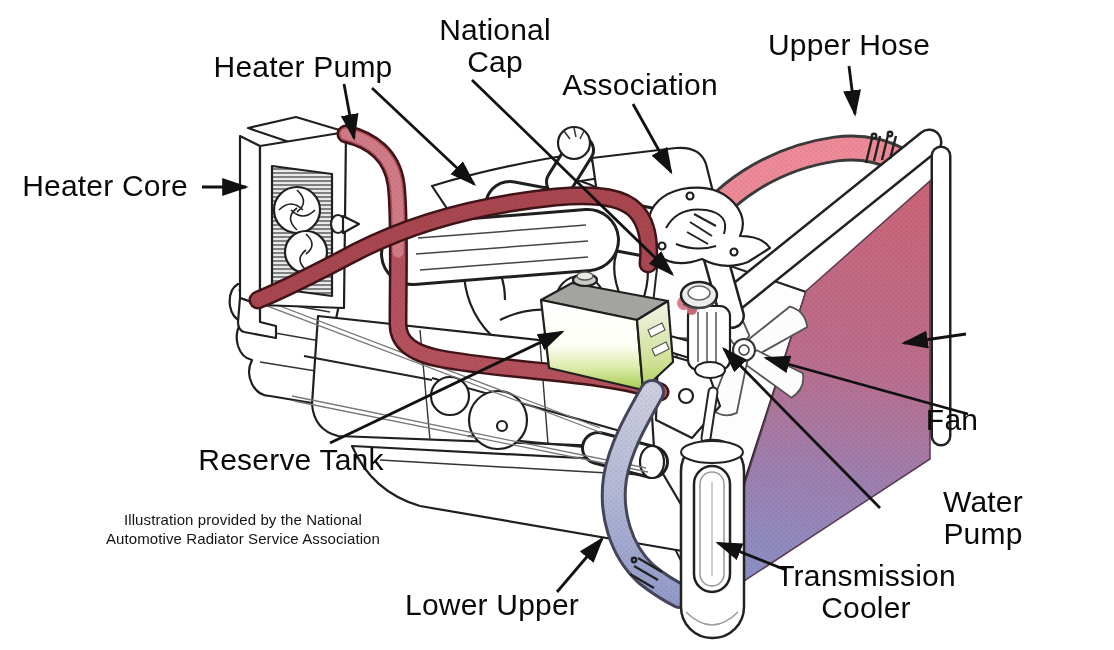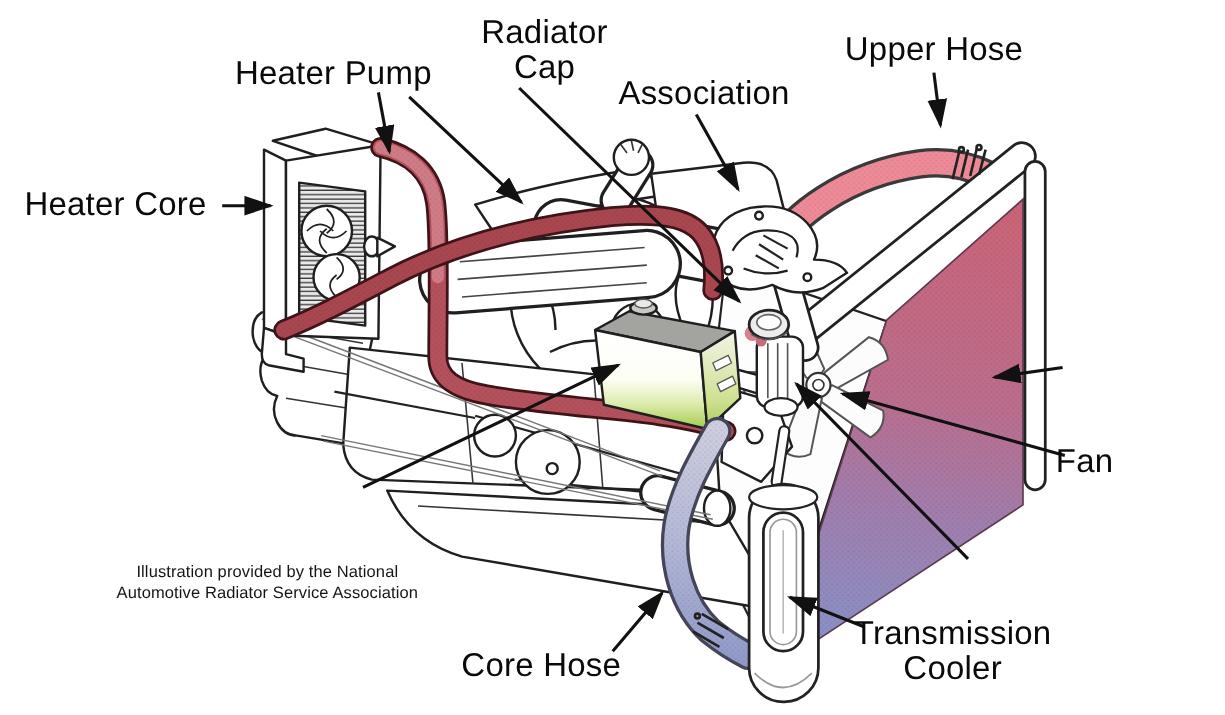--- a/index.html
+++ b/index.html
@@ -269,25 +269,27 @@
     <line x1="966" y1="334" x2="904" y2="343" marker-end="url(#ah)"></line>
     <line x1="968" y1="414" x2="766" y2="358" marker-end="url(#ah)"></line>
     <line x1="880" y1="508" x2="724" y2="349" marker-end="url(#ah)"></line>
     <line x1="786" y1="570" x2="718" y2="543" marker-end="url(#ah)"></line>
     <line x1="330" y1="443" x2="562" y2="332" marker-end="url(#ah)"></line>
     <line x1="557" y1="592" x2="602" y2="539" marker-end="url(#ah)"></line>
   </g>
 </svg>
 
 <div class="lbl" style="left:303px;top:67px">Heater Pump</div>
-<div class="lbl" style="left:495px;top:46px">Radiator
+<div class="lbl" style="left:495px;top:46px">National
 Cap</div>
 <div class="lbl" style="left:640px;top:85px">Association</div>
 <div class="lbl" style="left:105px;top:186px">Heater Core</div>
 <div class="lbl" style="left:849px;top:45px">Upper Hose</div>
-<div class="lbl" style="left:986px;top:420px">Fan</div>
+<div class="lbl" style="left:952px;top:420px">Fan</div>
+<div class="lbl" style="left:983px;top:518px">Water Pump</div>
 <div class="lbl" style="left:866px;top:592px">Transmission
 Cooler</div>
-<div class="lbl" style="left:492px;top:605px">Core Hose</div>
+<div class="lbl" style="left:291px;top:460px">Reserve Tank</div>
+<div class="lbl" style="left:492px;top:605px">Lower Upper</div>
 <div class="lbl attr" style="left:243px;top:530px">Illustration provided by the National
 Automotive Radiator Service Association</div>
 
 </div>
 
 </body></html>

